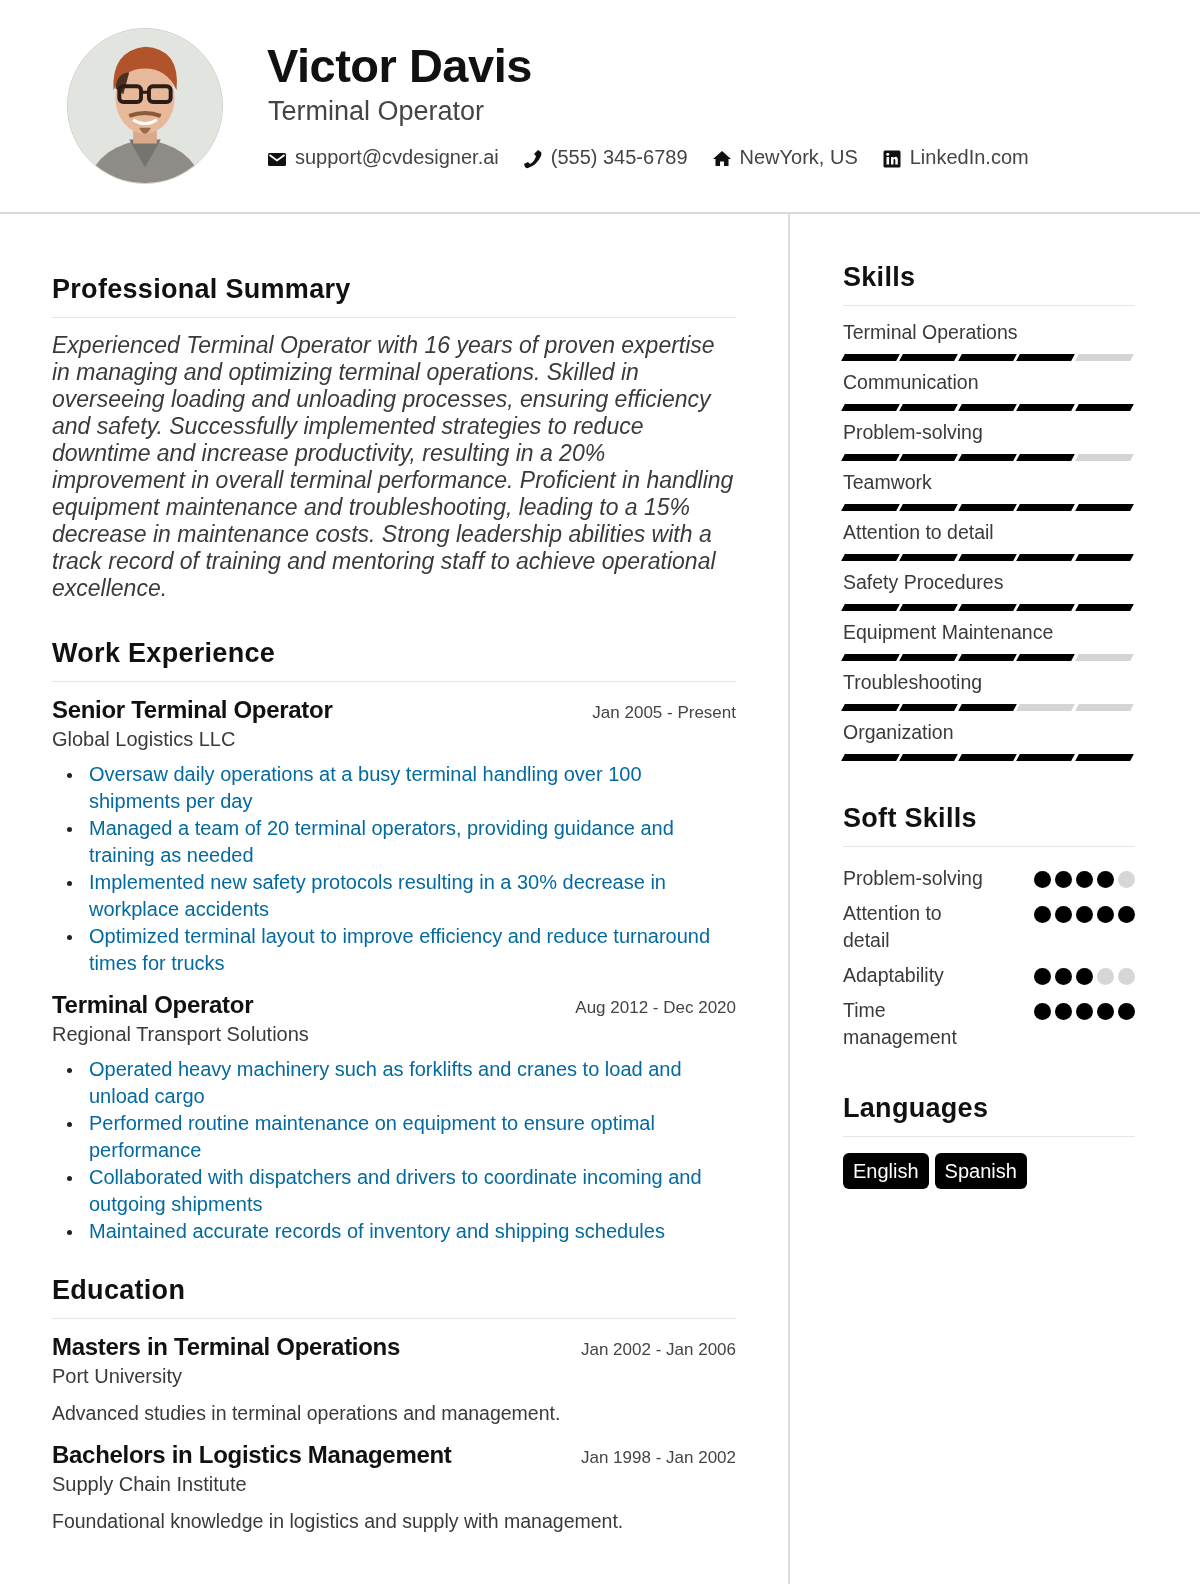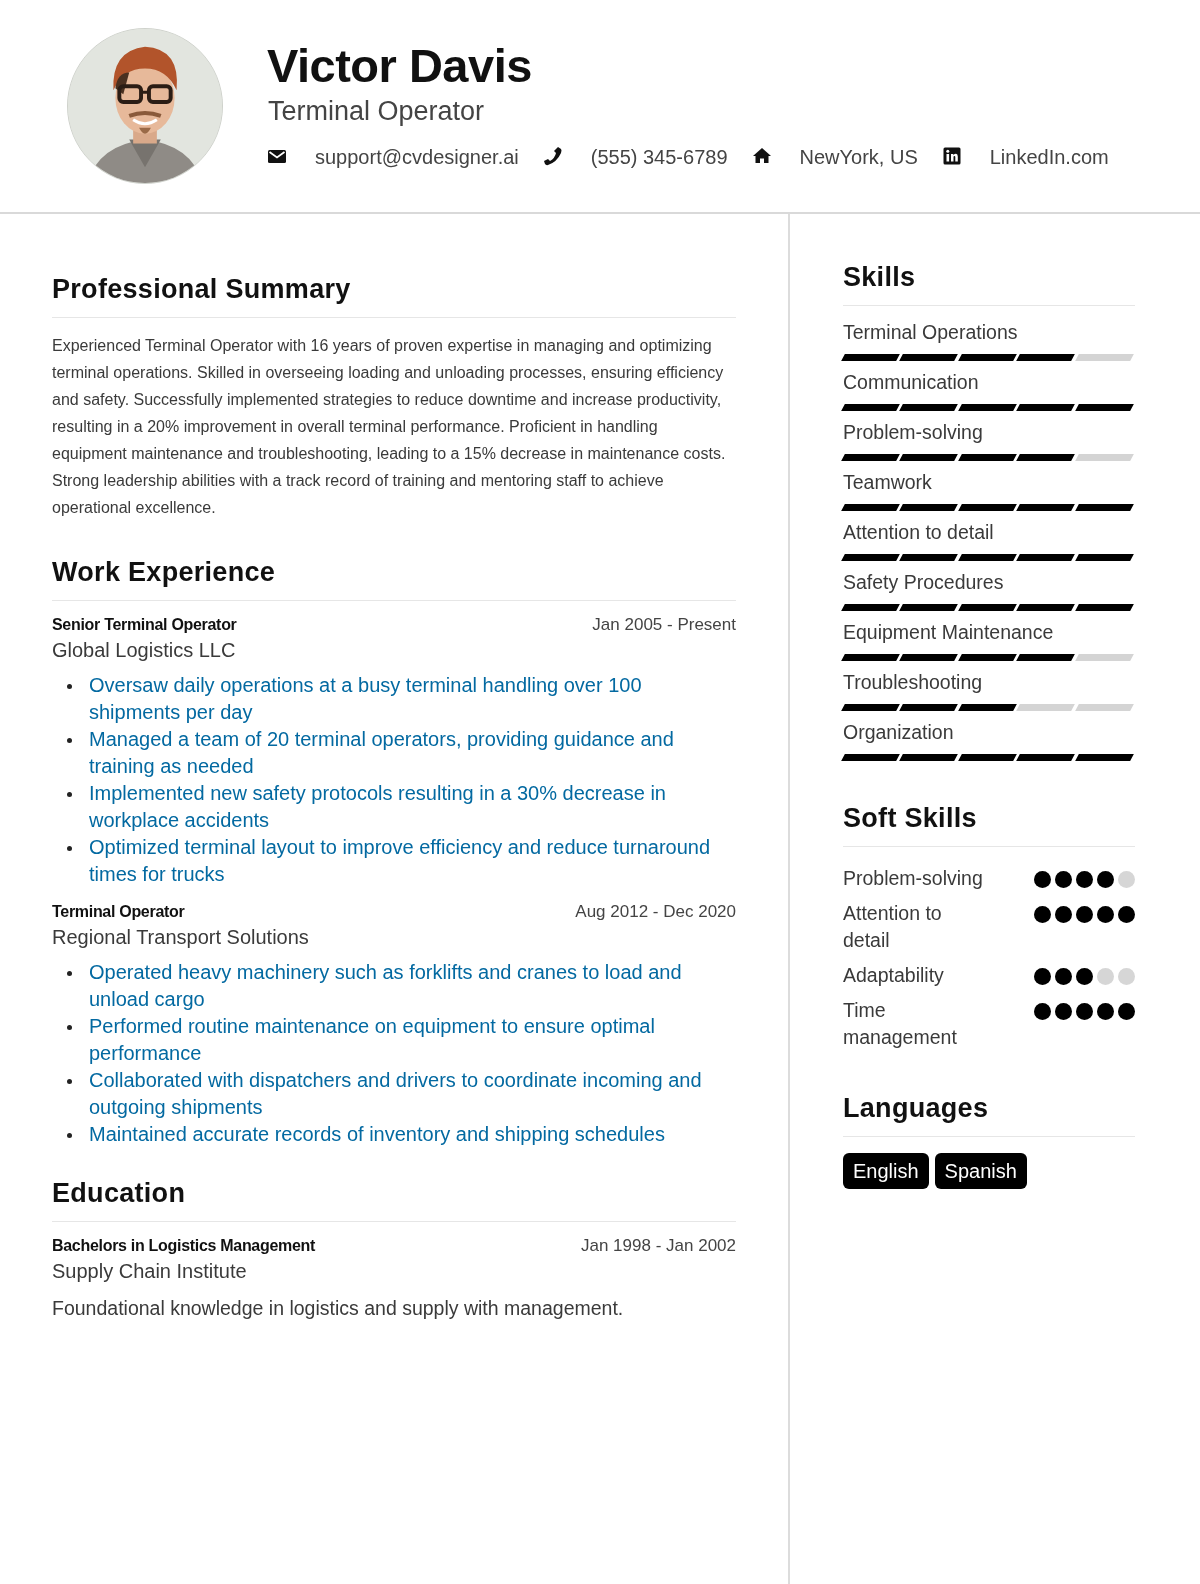--- a/index.html
+++ b/index.html
@@ -6,35 +6,35 @@
     html, body { width: 1200px; height: 1584px; background: #ffffff; overflow: hidden; }
     body { font-family: "Liberation Sans", "DejaVu Sans", sans-serif; color: #333; position: relative; }
 
     
     .header { position: absolute; left: 0; top: 0; width: 1200px; height: 214px; border-bottom: 2px solid #d9d9d9; }
     .avatar { position: absolute; left: 67px; top: 28px; width: 156px; height: 156px; border-radius: 50%; overflow: hidden; background: #e3e6e0; border: 1px solid #cfd2cc; }
     .avatar svg { width: 100%; height: 100%; display: block; }
     .name { position: absolute; left: 267px; top: 38px; font-size: 47px; font-weight: bold; color: #111; letter-spacing: -0.5px; }
     .jobtitle { position: absolute; left: 268px; top: 96px; font-size: 27px; color: #444; }
     .contacts { position: absolute; left: 267px; top: 146px; display: flex; align-items: center; font-size: 20px; color: #444; }
-    .contact { display: flex; align-items: flex-start; margin-right: 24px; white-space: nowrap; gap: 20px; }
+    .contact { display: flex; align-items: flex-end; margin-right: 24px; white-space: nowrap; }
     .contact .ic { width: 20px; height: 20px; margin-right: 8px; display: inline-flex; align-items: center; justify-content: center; }
     .contact .ic svg { width: 20px; height: 20px; display: block; }
 
     
     .vdivider { position: absolute; left: 788px; top: 214px; width: 2px; height: 1370px; background: #dcdcdc; }
 
     
     .left { position: absolute; left: 52px; top: 274px; width: 684px; }
     .sec-title { font-size: 27px; font-weight: bold; color: #111; letter-spacing: 0.3px; padding-bottom: 12px; border-bottom: 1.5px solid #e6e6e6; margin-bottom: 14px; }
-    .summary { font-size: 16px; line-height: 27px; color: #3a3a3a; }
+    .summary { font-size: 23px; line-height: 27px; color: #3a3a3a; font-style: italic; }
     .section { margin-bottom: 36px; }
     .entry { margin-bottom: 12px; }
     .entry-head { display: flex; justify-content: space-between; align-items: baseline; }
-    .entry-title { font-size: 16px; font-weight: bold; color: #111; letter-spacing: -0.3px; }
+    .entry-title { font-size: 24px; font-weight: bold; color: #111; letter-spacing: -0.3px; }
     .entry-date { font-size: 17px; color: #444; }
     .entry-org { font-size: 20px; color: #3a3a3a; margin-top: 4px; }
     .bullets { margin-top: 10px; padding-left: 37px; list-style: none; }
     .bullets li { font-size: 20px; line-height: 27px; color: #0369a1; position: relative; margin-bottom: 0; }
     .bullets li::before { content: ""; position: absolute; left: -22px; top: 12px; width: 5px; height: 5px; background: #222; border-radius: 50%; }
     .edu-desc { font-size: 19.5px; color: #3a3a3a; margin-top: 14px; }
 
     
     .right { position: absolute; left: 843px; top: 262px; width: 292px; }
     .skill { margin-bottom: 9px; }
@@ -146,20 +146,28 @@
         <li>Operated heavy machinery such as forklifts and cranes to load and unload cargo</li>
         <li>Performed routine maintenance on equipment to ensure optimal performance</li>
         <li>Collaborated with dispatchers and drivers to coordinate incoming and outgoing shipments</li>
         <li>Maintained accurate records of inventory and shipping schedules</li>
       </ul>
     </div>
   </div>
 
   <div class="section">
     <div class="sec-title">Education</div>
+    <div class="entry" style="margin-bottom:16px;">
+      <div class="entry-head">
+        <span class="entry-title">Masters in Terminal Operations</span>
+        <span class="entry-date">Jan 2002 - Jan 2006</span>
+      </div>
+      <div class="entry-org">Port University</div>
+      <div class="edu-desc">Advanced studies in terminal operations and management.</div>
+    </div>
     <div class="entry">
       <div class="entry-head">
         <span class="entry-title">Bachelors in Logistics Management</span>
         <span class="entry-date">Jan 1998 - Jan 2002</span>
       </div>
       <div class="entry-org">Supply Chain Institute</div>
       <div class="edu-desc">Foundational knowledge in logistics and supply with management.</div>
     </div>
   </div>
 </div>

